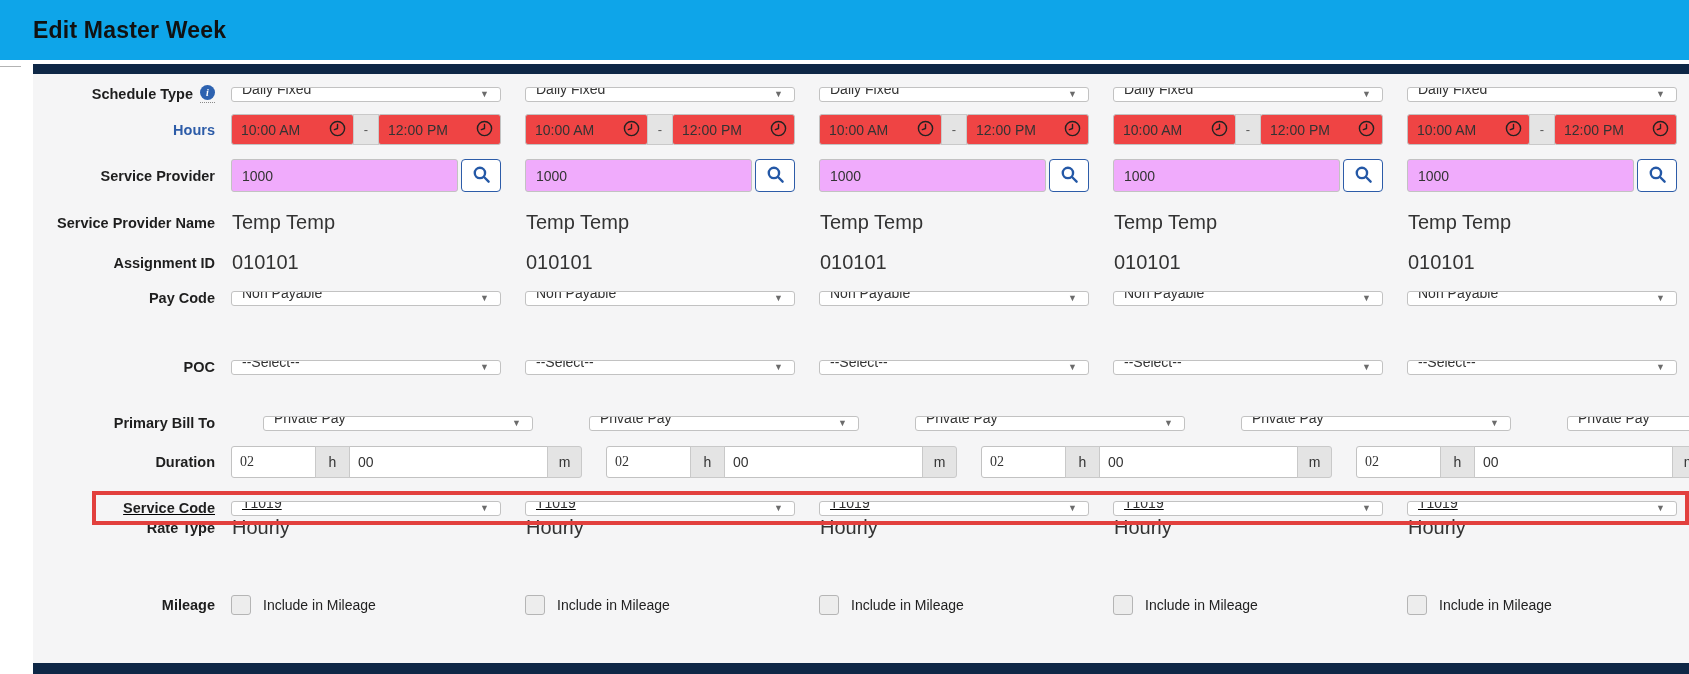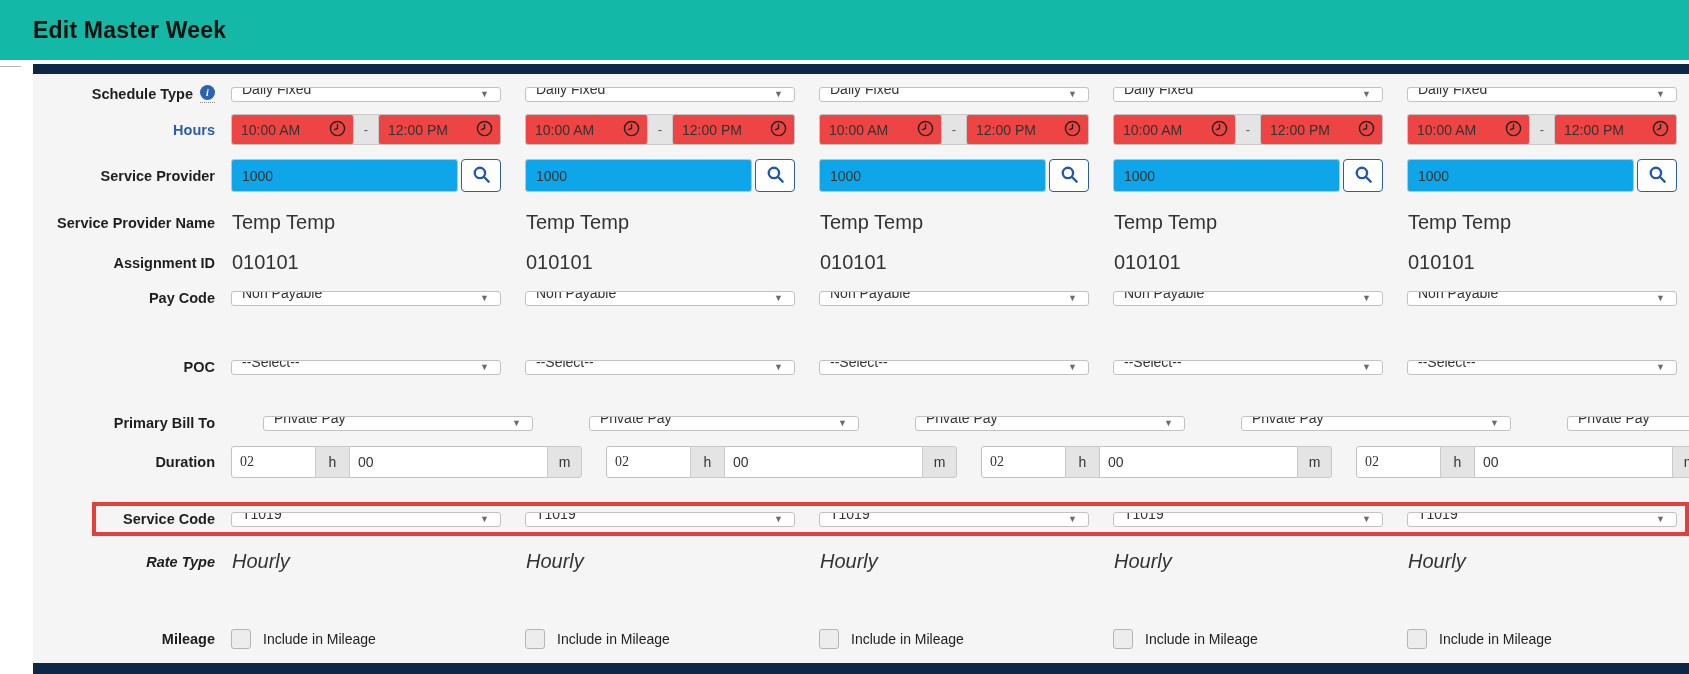--- a/index.html
+++ b/index.html
@@ -7,21 +7,21 @@
     width:1689px;height:674px;overflow:hidden;background:#ffffff;
     font-family:"Liberation Sans", sans-serif;position:relative;
   }
   
   .top-strip{position:absolute;top:0;left:0;width:1689px;height:5px;}
   .gray-line{position:absolute;top:0;left:0;width:1689px;height:2px;background:#a8a8a8;}
   .navy-seg{position:absolute;top:0;height:4px;background:#13345e;}
   .seg1{left:1457px;width:151px;}
   .seg2{left:1613px;width:76px;}
 
-  .header{position:relative;height:60px;background:#14b8a6;}
+  .header{position:relative;height:60px;background:#0ea5e9;}
   .page-title{margin:0;padding:17px 0 0 33px;font-size:23px;font-weight:700;color:#111;letter-spacing:.2px;}
   .header-rule{position:absolute;top:66px;left:0;width:21px;height:1px;background:#b3b3b3;}
 
   .panel-topbar{position:absolute;top:64px;left:33px;right:0;height:10px;background:#0e2746;}
   .panel{position:absolute;top:74px;left:33px;right:0;bottom:0;background:#f5f5f6;}
   .bottom-bar{position:absolute;left:0;right:0;bottom:0;height:11px;background:#0e2746;}
 
   .row{display:flex;align-items:center;position:relative;}
   .label-cell{
     flex:0 0 198px;display:flex;justify-content:flex-end;align-items:center;gap:7px;
@@ -43,21 +43,21 @@
     padding:0 7px 0 9px;box-sizing:border-box;font-size:14px;color:#333;min-width:0;
   }
   .dash-box{
     width:26px;height:31px;margin:0 -1px;background:#e4e4e4;border:1px solid #c9c9c9;
     box-sizing:border-box;display:flex;align-items:center;justify-content:center;
     color:#555;font-size:13px;z-index:1;
   }
 
   .sp-input{
     flex:1;min-width:0;height:33px;border:1px solid #c2c2c2;border-radius:3px;padding:0 10px;
-    font-size:14px;color:#333;box-sizing:border-box;background:#0ea5e9;font-family:inherit;outline:none;
+    font-size:14px;color:#333;box-sizing:border-box;background:#f0abfc;font-family:inherit;outline:none;
   }
   .search-btn{
     flex:0 0 40px;height:33px;margin-left:3px;background:#fff;border:1px solid #2d5ca8;
     border-radius:4px;display:flex;align-items:center;justify-content:center;cursor:pointer;padding:0;
   }
 
   .text-value{font-size:20px;color:#333;padding-left:1px;}
 
   .dur-input{
     height:32px;border:1px solid #c2c2c2;padding:0 8px;font-size:14px;color:#333;
@@ -451,21 +451,21 @@
         <input class="dur-input dur-second" type="text" value="00" style="">
         <div class="unit-box last">m</div>
       </div>
       <div class="field-cell">
         <input class="dur-input dur-first" type="text" value="02" style="">
         <div class="unit-box">h</div>
         <input class="dur-input dur-second" type="text" value="00" style="">
         <div class="unit-box last">m</div>
       </div>
     </div>
-    <div class="row" style="margin-top: 33px;">
+    <div class="row" style="margin-top: 22px; text-decoration: underline;">
       <div class="label-cell">
         <span>Service Code</span>
       </div>
       <div class="field-cell">
         <div class="fake-select" role="listbox">
           <span>T1019</span>
           <span class="arrow">▼</span>
         </div>
       </div>
       <div class="field-cell">
@@ -487,21 +487,21 @@
         </div>
       </div>
       <div class="field-cell">
         <div class="fake-select" role="listbox">
           <span>T1019</span>
           <span class="arrow">▼</span>
         </div>
       </div>
       <div class="red-outline"></div>
     </div>
-    <div class="row" style="margin-top: 23px; font-style: italic;">
+    <div class="row" style="">
       <div class="label-cell">
         <span>Rate Type</span>
       </div>
       <div class="field-cell">
         <span class="text-value">Hourly</span>
       </div>
       <div class="field-cell">
         <span class="text-value">Hourly</span>
       </div>
       <div class="field-cell">

